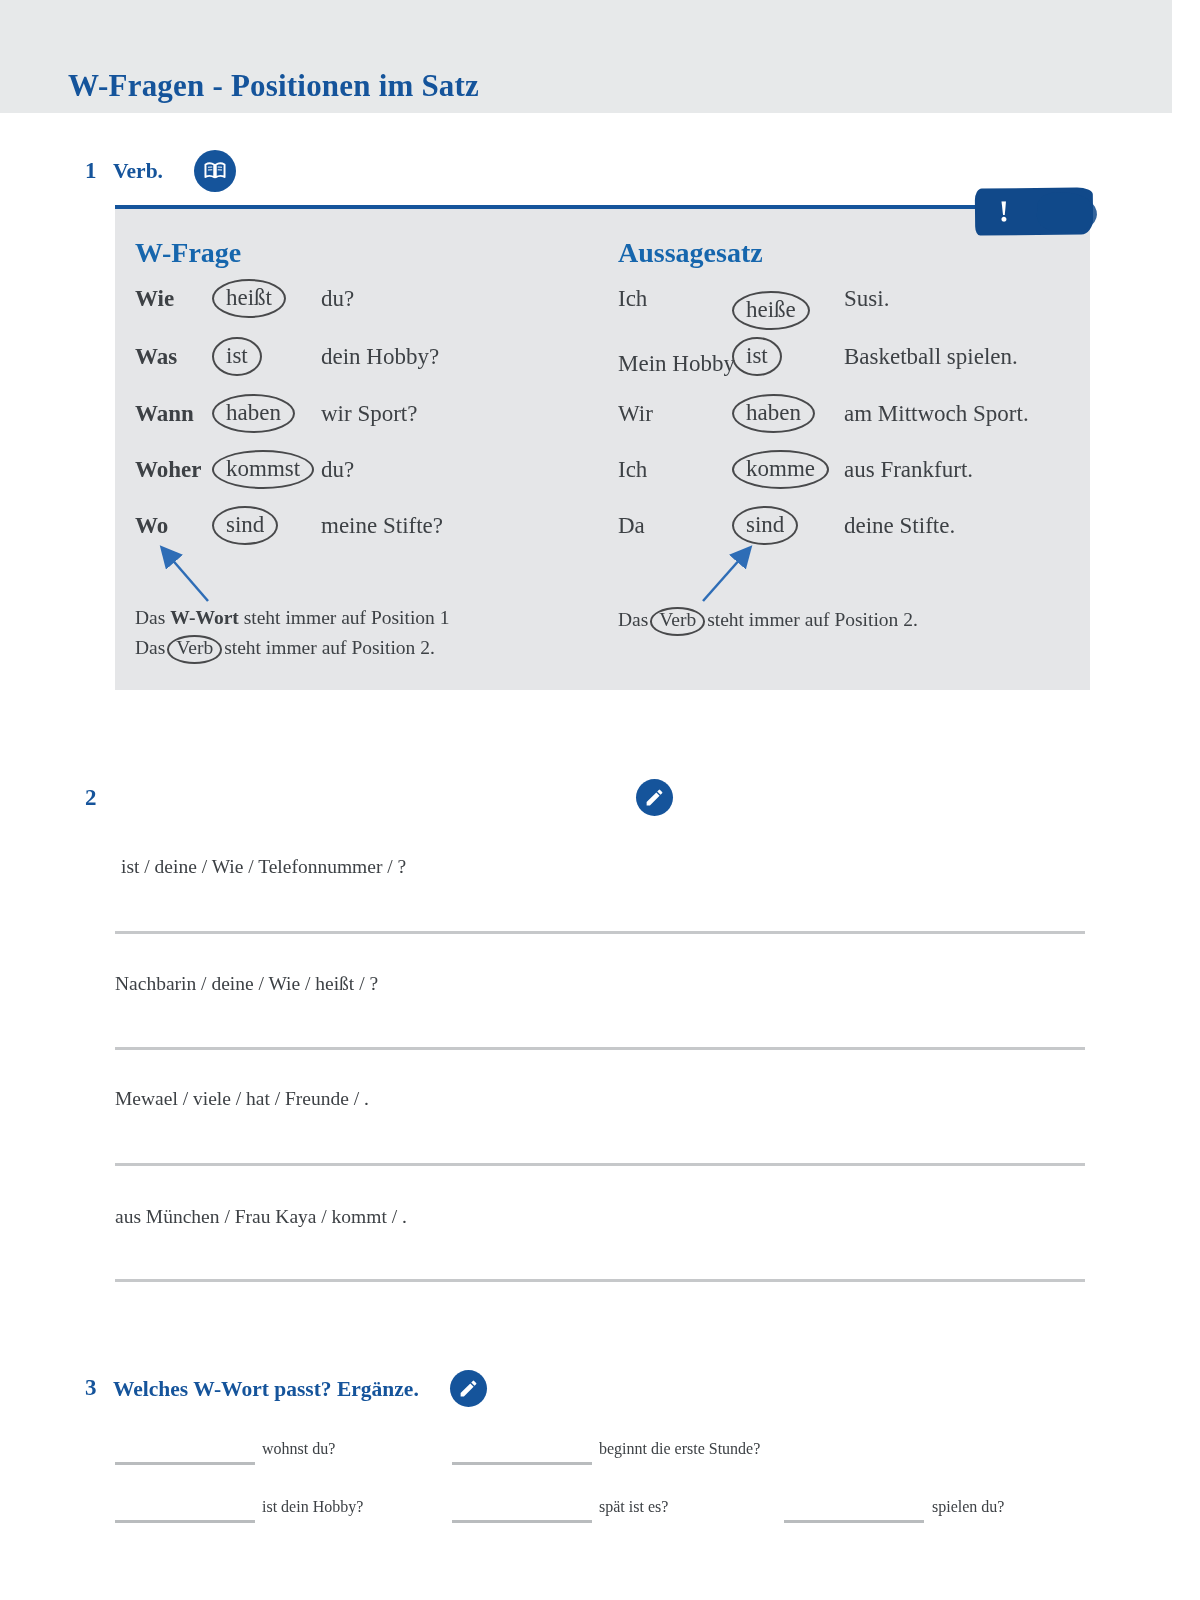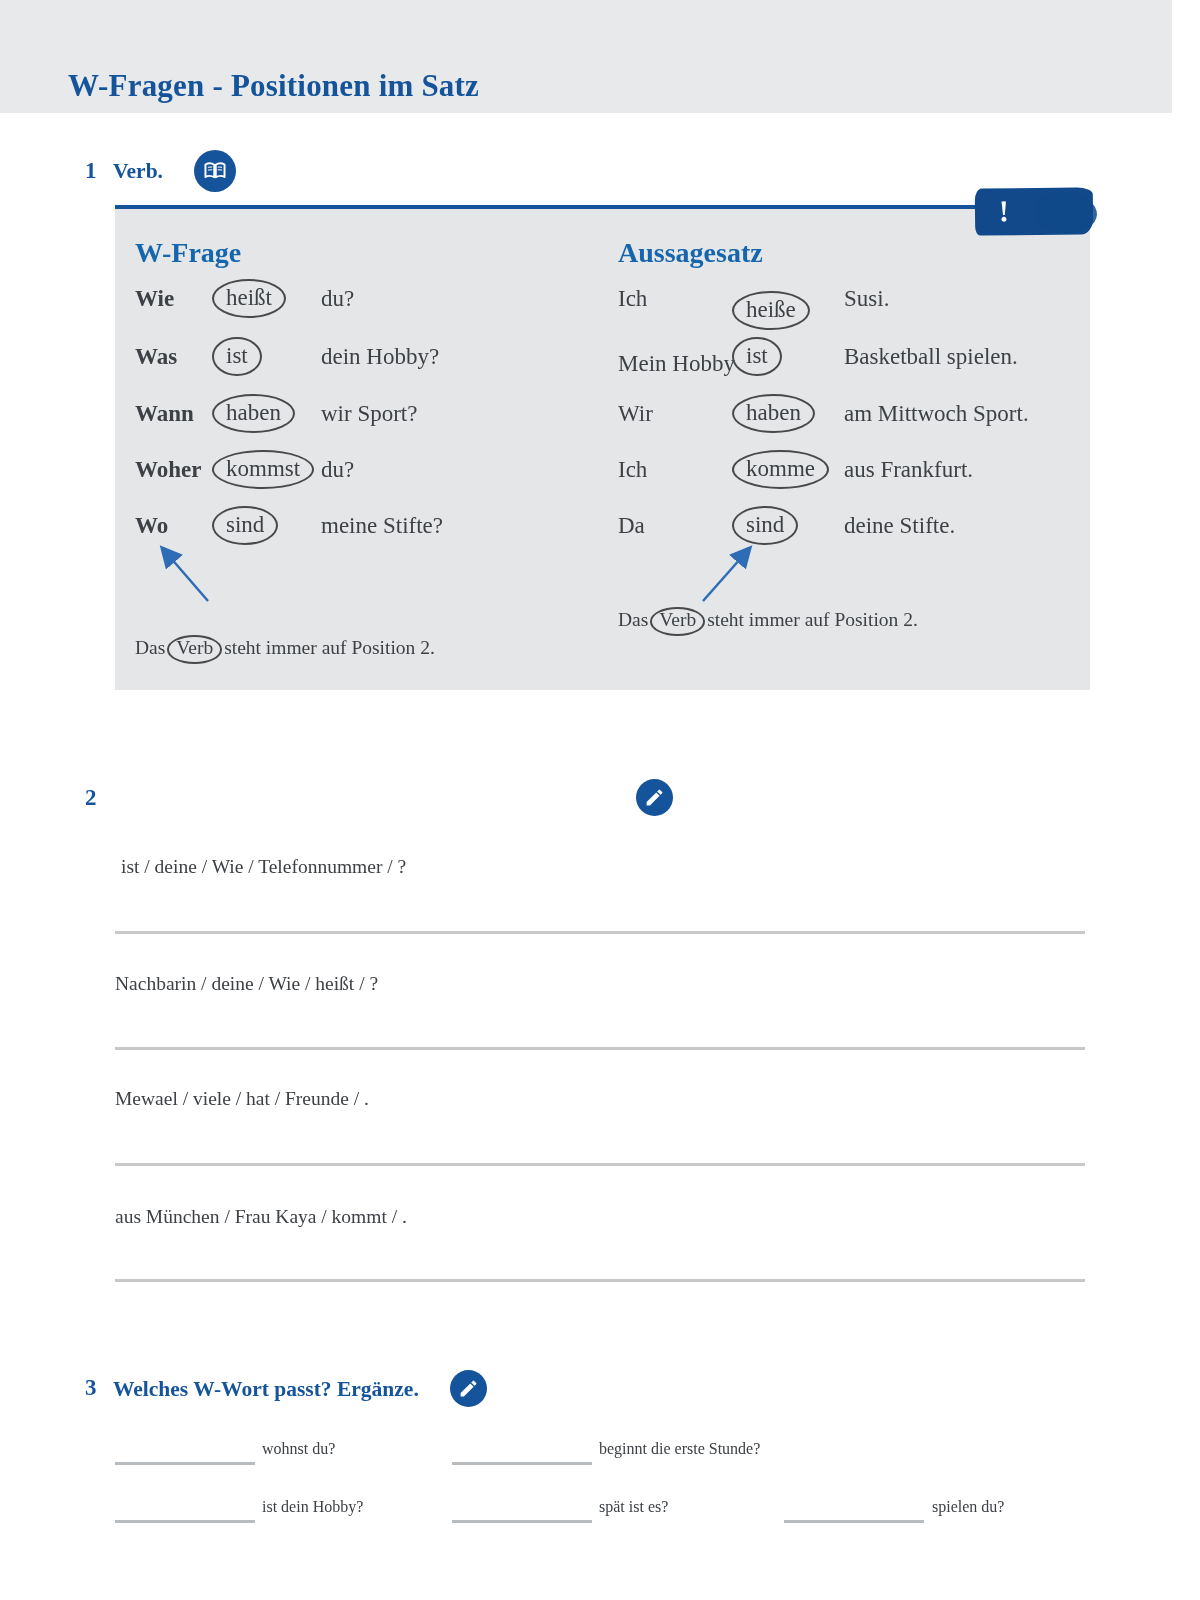--- a/index.html
+++ b/index.html
@@ -122,20 +122,25 @@
     <svg class="arrows" width="975" height="481">
       <defs>
         <marker id="ah" markerWidth="9" markerHeight="9" refX="7" refY="4.5" orient="auto">
           <path d="M0,0 L9,4.5 L0,9 z" fill="#2e6db6"></path>
         </marker>
       </defs>
       <line x1="93" y1="392" x2="48" y2="340" stroke="#2e6db6" stroke-width="2.5" marker-end="url(#ah)"></line>
       <line x1="588" y1="392" x2="634" y2="340" stroke="#2e6db6" stroke-width="2.5" marker-end="url(#ah)"></line>
     </svg>
 
+    <div class="note" style="left:20px;top:398px">
+      <span>Das</span>
+      <b>W-Wort</b>
+      <span>steht immer auf Position 1</span>
+    </div>
     <div class="note" style="left:20px;top:426px">
       <span>Das</span><span class="oval small">Verb</span><span>steht immer auf Position 2.</span>
     </div>
     <div class="note" style="left:503px;top:398px">
       <span>Das</span><span class="oval small">Verb</span><span>steht immer auf Position 2.</span>
     </div>
   </div>
 
   <span class="sec-num" style="left:85px;top:785px">2</span>
   <span class="icon-circle" style="left:636px;top:779px;width:37px;height:37px">

